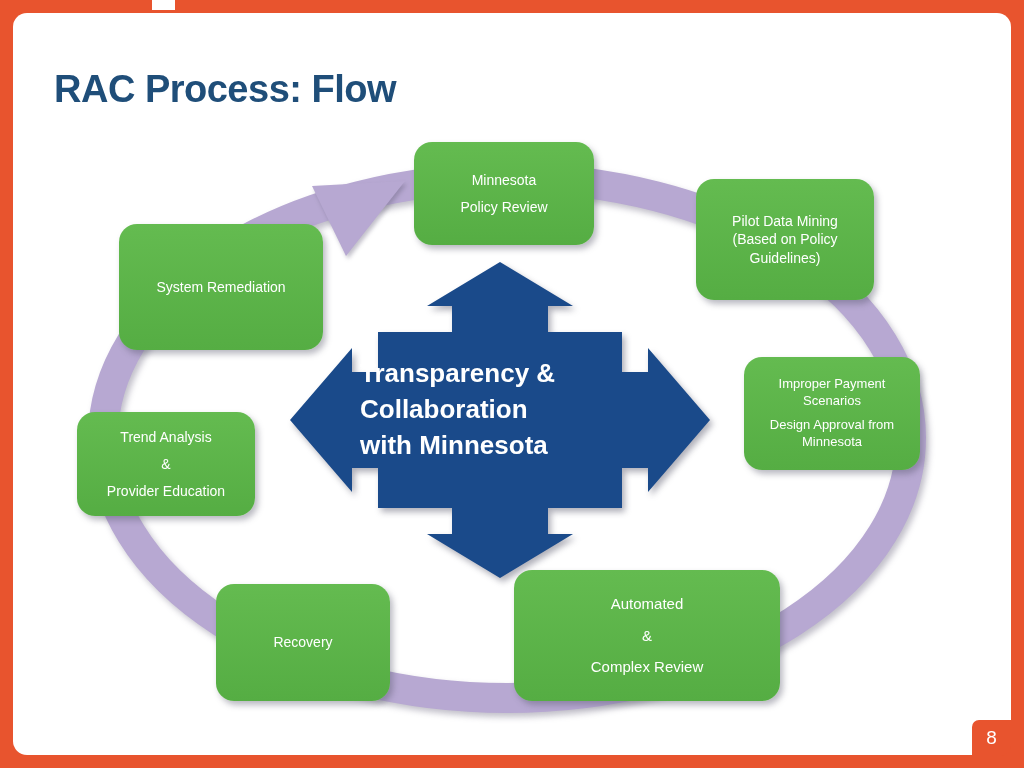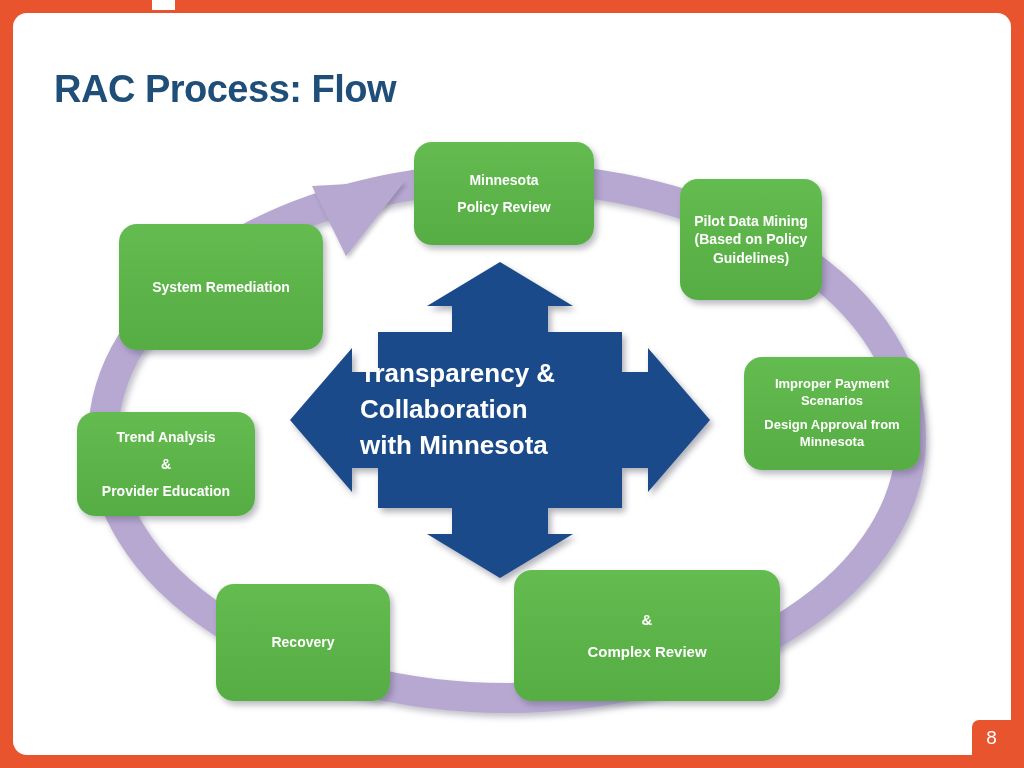--- a/index.html
+++ b/index.html
@@ -44,21 +44,21 @@
   .cross {
     fill: var(--blue, #1A4A8A);
     filter: drop-shadow(3px 4px 3px rgba(80, 80, 100, 0.45));
   }
   .node {
     position: absolute;
     background: linear-gradient(180deg, #64bb50 0%, #55ad43 100%);
     border-radius: 18px;
     box-shadow: 3px 4px 6px rgba(80, 80, 100, 0.40);
     color: #ffffff;
-    font-weight: bold;
+    font-weight: normal;
     font-size: 14px;
     line-height: 1.3;
     display: flex;
     flex-direction: column;
     align-items: flex-start;
     justify-content: center;
     text-align: center;
     gap: 9px;
     padding: 8px 13px;
     box-sizing: border-box;
@@ -107,30 +107,31 @@
   <div class="line">Transparency &amp;</div>
   <div class="line">Collaboration</div>
   <div class="line">with  Minnesota</div>
 </div>
 
 <div class="node" style="left:414px; top:142px; width:180px; height:103px;">
   <div class="line">Minnesota</div>
   <div class="line">Policy Review</div>
 </div>
 
-<div class="node" style="left:680px; top:179px; width:142px; height:121px;">
+<div class="node" style="left:696px; top:179px; width:178px; height:121px;">
   <div class="line">Pilot Data Mining (Based on Policy Guidelines)</div>
 </div>
 
 <div class="node node-improper" style="left:744px; top:357px; width:176px; height:113px;">
   <div class="line">Improper Payment Scenarios</div>
   <div class="line">Design Approval from Minnesota</div>
 </div>
 
 <div class="node node-automated" style="left:514px; top:570px; width:266px; height:131px;">
+  <div class="line">Automated</div>
   <div class="line">&amp;</div>
   <div class="line">Complex Review</div>
 </div>
 
 <div class="node" style="left:204px; top:584px; width:174px; height:117px;margin-left:12px;">
   <div class="line">Recovery</div>
 </div>
 
 <div class="node" style="left:77px; top:412px; width:178px; height:104px;">
   <div class="line">Trend Analysis</div>

